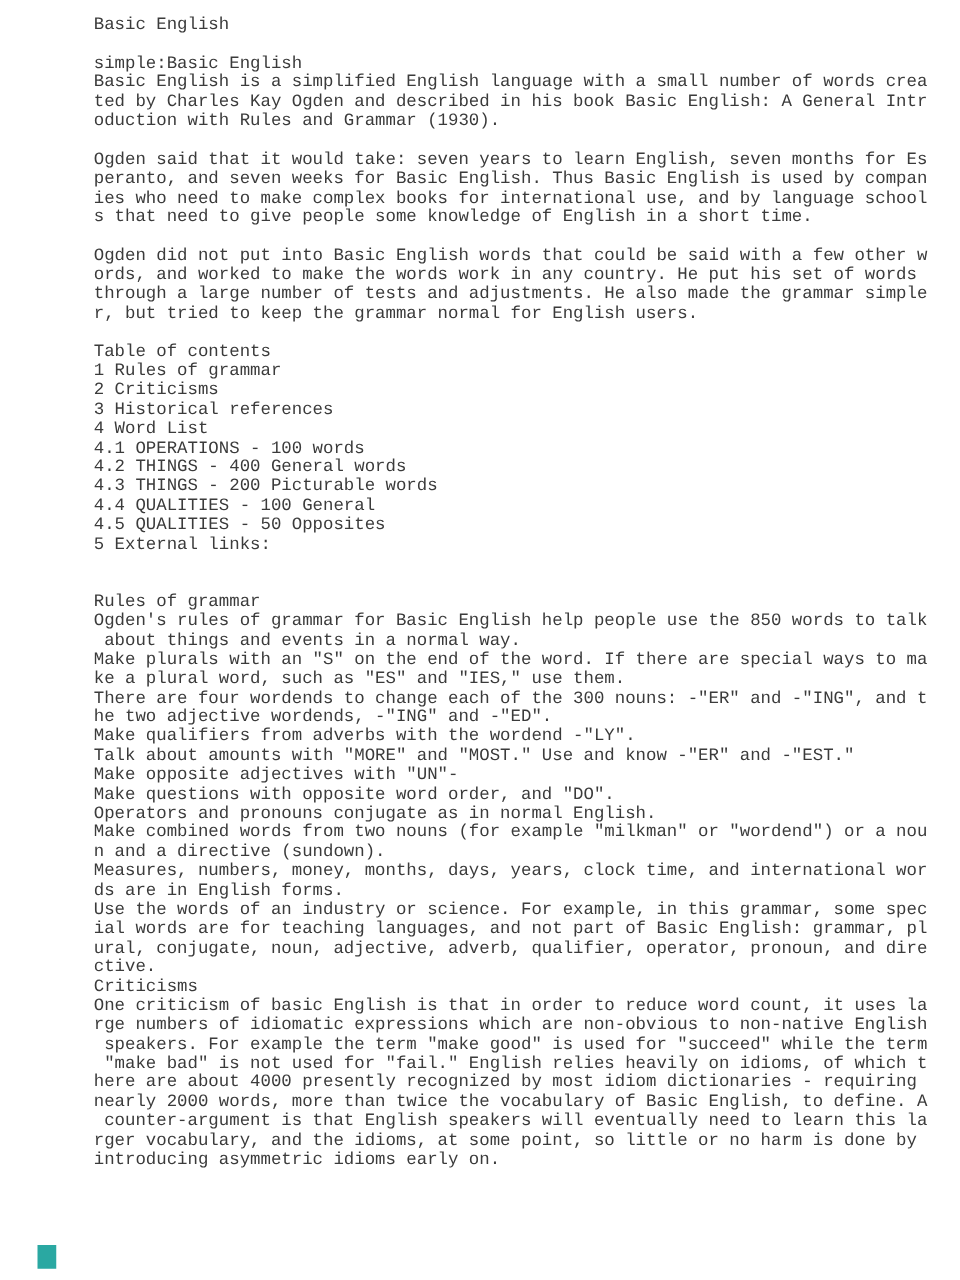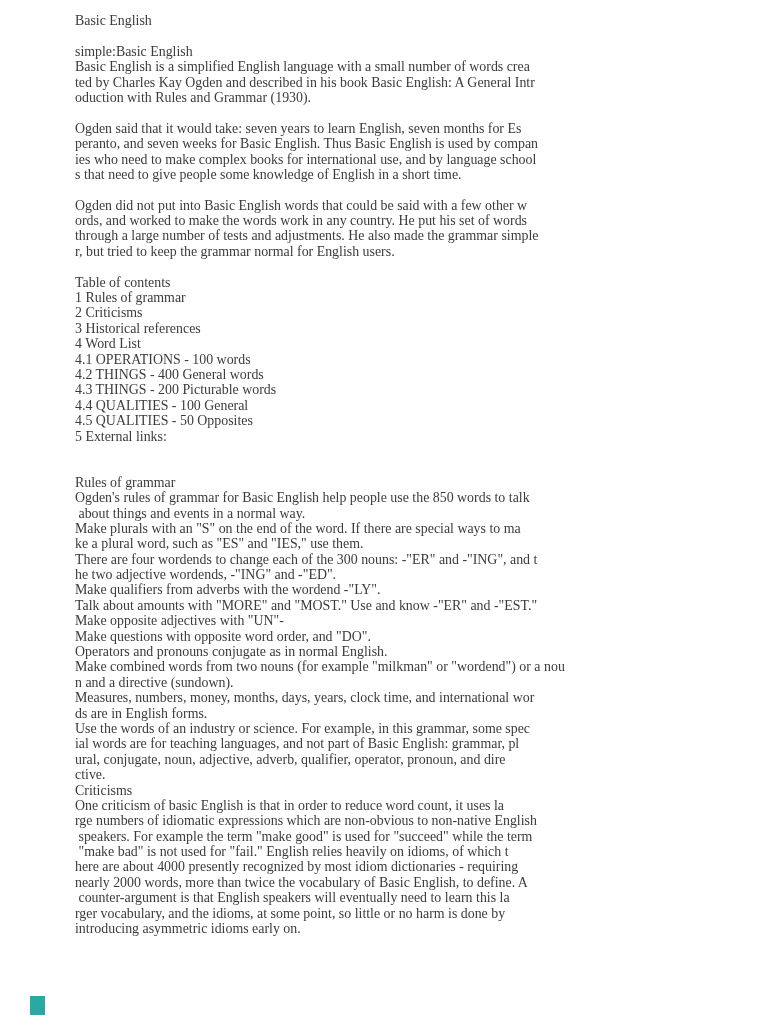--- a/index.html
+++ b/index.html
@@ -22,21 +22,20 @@
     top: 13px;
     font-family: "Liberation Mono", "DejaVu Sans Mono", monospace;
     font-size: 13.9px;
     line-height: 15.4px;
     color: #3b3b3b;
     white-space: pre;
     letter-spacing: 0;
   }
   .line {
     height: 15.4px;
-    font-family: Liberation Serif, serif;
   }
   .teal-marker {
     position: absolute;
     left: 30px;
     top: 996px;
     width: 15px;
     height: 19px;
     background: #2aa8a2;
   }
 </style>

